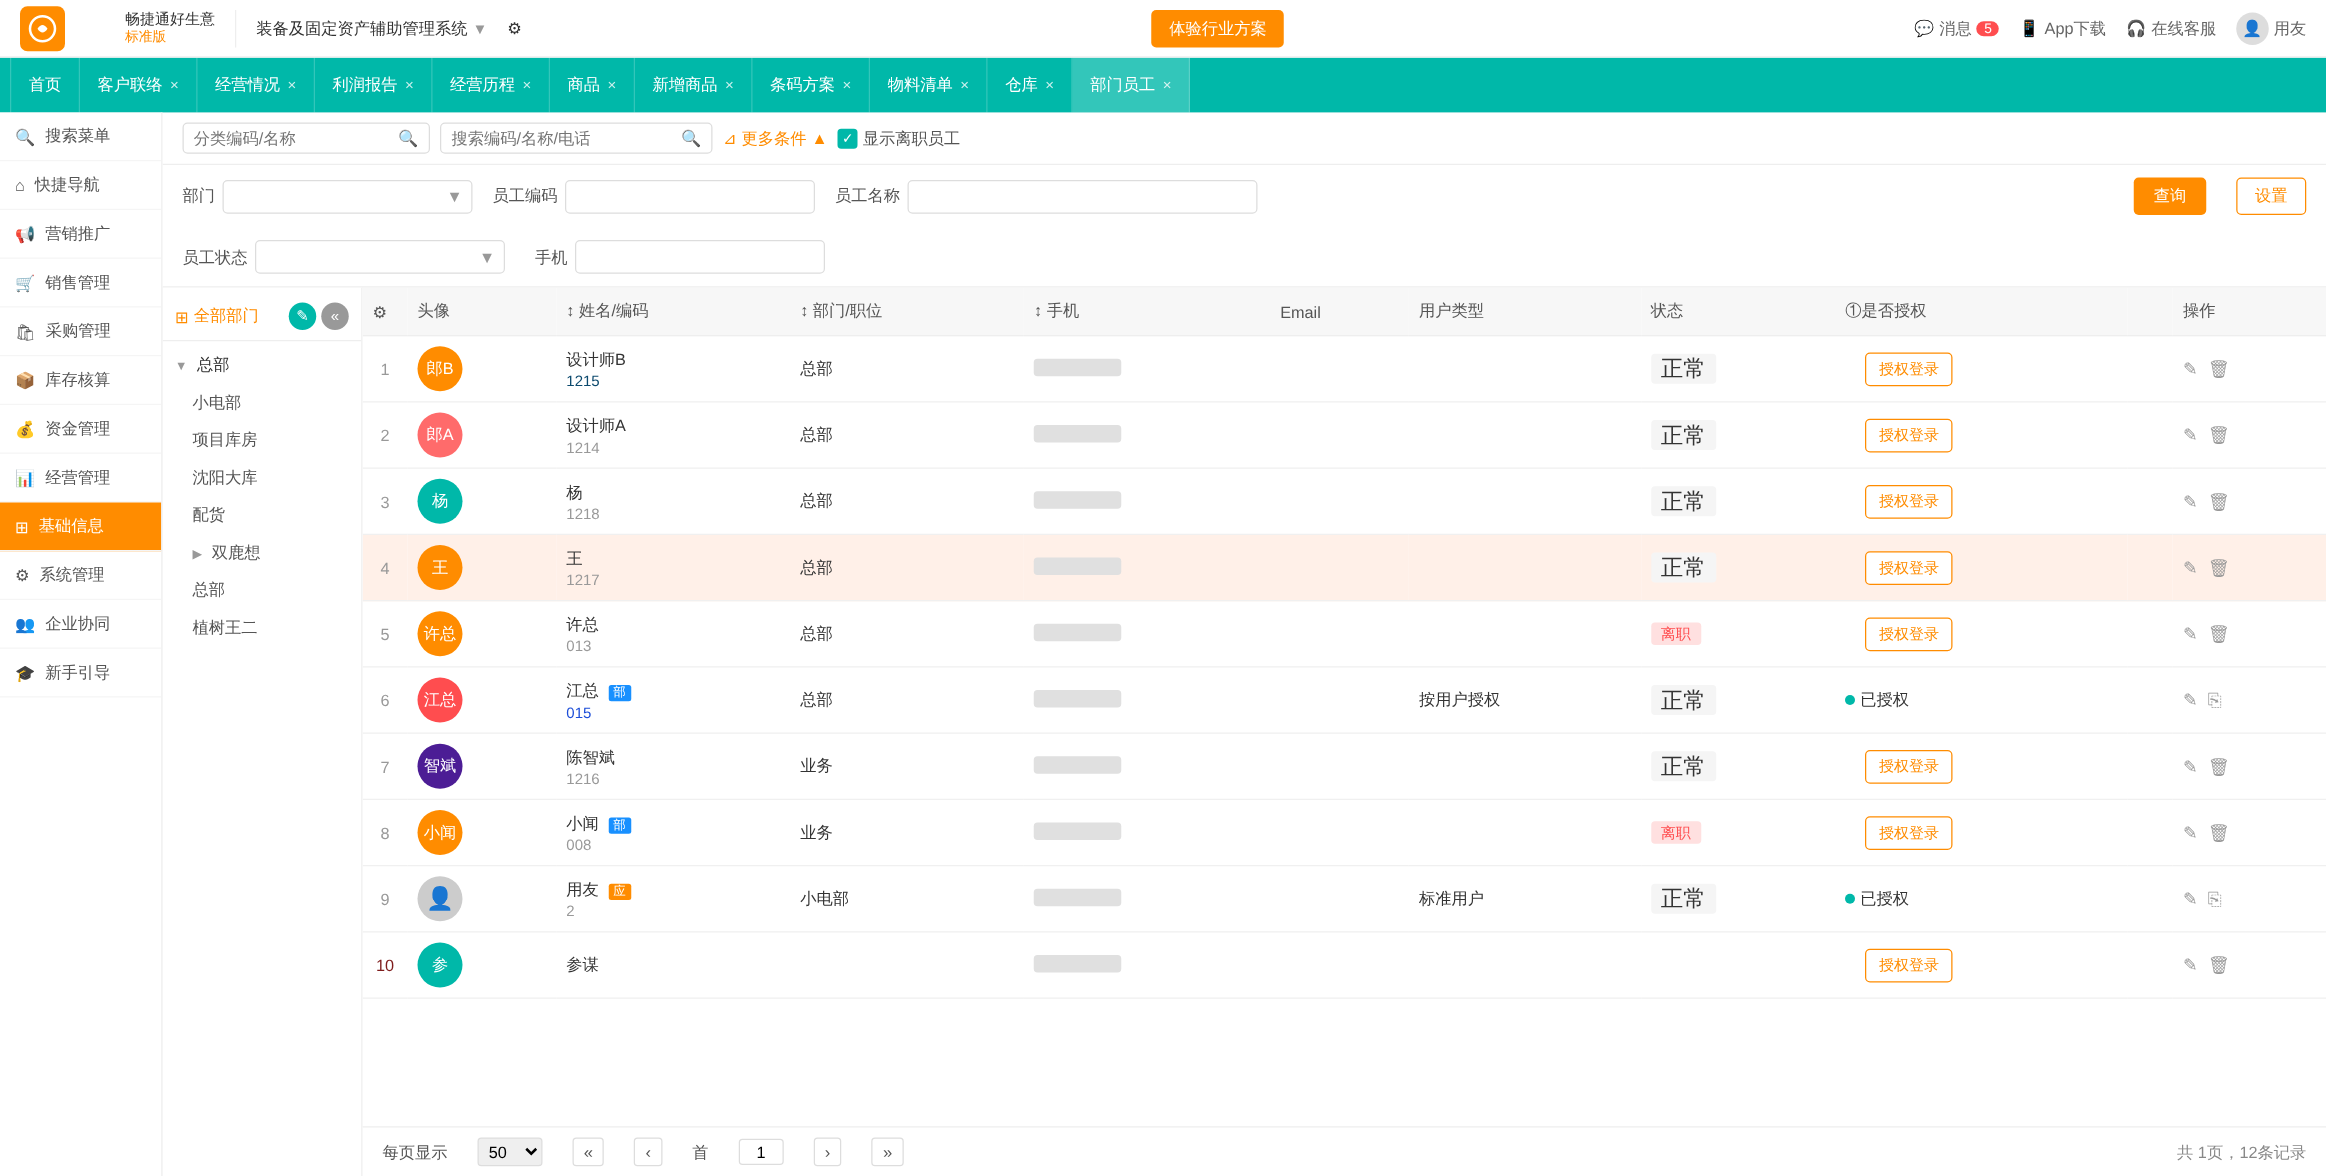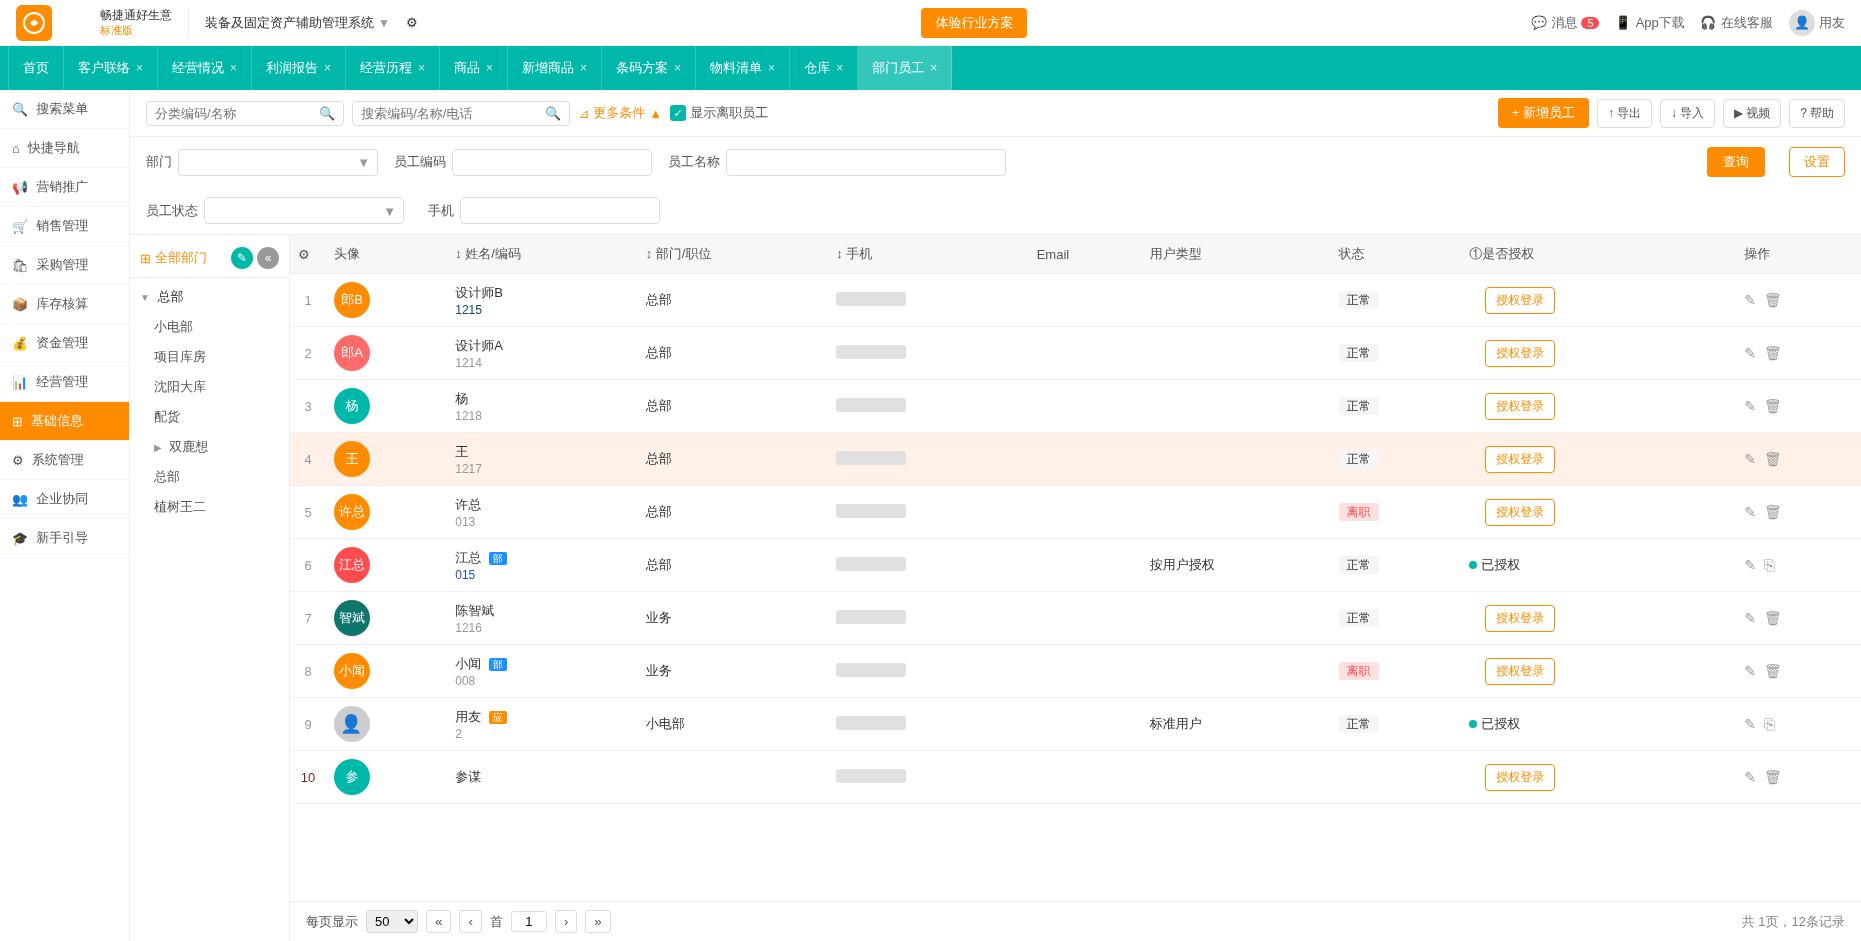--- a/index.html
+++ b/index.html
@@ -116,35 +116,35 @@
     .table-container { flex: 1; overflow-y: auto; background: #fff; }
     table { width: 100%; border-collapse: collapse; font-size: 13px; }
     thead tr { background: #f7f7f7; }
     th { padding: 10px 8px; text-align: left; color: #555; font-weight: 500; border-bottom: 1px solid #eee; white-space: nowrap; }
     td { padding: 8px; border-bottom: 1px solid #f0f0f0; vertical-align: middle; color: #333; }
     tr.highlighted { background: #fff0e8; }
     .avatar-circle {
       width: 36px; height: 36px; border-radius: 50%; display: flex; align-items: center;
       justify-content: center; color: #fff; font-size: 13px; font-weight: 500;
     }
-    .status-normal { background: #f5f5f5; color: #333; padding: 2px 8px; border-radius: 3px; font-size: 12px; }
+    .status-normal { background: #f5f5f5; color: #333; padding: 2px 8px; border-radius: 3px; font-size: 18px; }
     .status-resigned { background: #ffe0e0; color: #ff4d4f; padding: 2px 8px; border-radius: 3px; font-size: 12px; }
     .btn-authorize { background: #fff; border: 1px solid #ff8c00; color: #ff8c00; padding: 4px 10px; border-radius: 4px; cursor: pointer; font-size: 12px; margin-left: 16px; }
     .authorized-dot { display: flex; align-items: center; gap: 4px; }
     .dot { width: 8px; height: 8px; border-radius: 50%; background: #00b8a9; display: inline-block; }
     .phone-blur { background: #e0e0e0; border-radius: 3px; height: 14px; width: 70px; display: inline-block; }
     .action-icons { display: flex; gap: 8px; align-items: center; }
     .action-icon { cursor: pointer; color: #999; font-size: 14px; }
     .tag-blue { background: #1890ff; color: #fff; font-size: 10px; padding: 1px 4px; border-radius: 2px; margin-left: 4px; }
     .tag-orange { background: #ff8c00; color: #fff; font-size: 10px; padding: 1px 4px; border-radius: 2px; margin-left: 4px; }
 
     
     .pagination {
       background: #fff; border-top: 1px solid #eee; padding: 8px 16px;
-      display: flex; align-items: center; gap: 8px; font-size: 13px; color: #555;
+      display: flex; align-items: center; gap: 24px; font-size: 13px; color: #555;
     }
     .pagination-btn { border: 1px solid #ddd; background: #fff; padding: 3px 8px; border-radius: 3px; cursor: pointer; color: #555; }
     .pagination-btn:disabled { color: #ccc; cursor: not-allowed; }
     .page-input { border: 1px solid #ddd; border-radius: 3px; padding: 2px 6px; width: 36px; text-align: center; font-size: 13px; }
     .pagination-right { margin-left: auto; color: #888; }
   </style>
 </head>
 <body>
 
 <div class="top-bar">
@@ -268,35 +268,20 @@
       </div>
       <div class="filter-btn">
         <span>⊿</span>
         <span>更多条件</span>
         <span>▲</span>
       </div>
       <div class="show-resigned">
         <div class="checkbox-icon">✓</div>
         <span>显示离职员工</span>
       </div>
-      <div class="toolbar-right">
-        <button class="btn-add">+ 新增员工</button>
-        <button class="btn-outline">
-          <span>↑</span> 导出
-        </button>
-        <button class="btn-outline">
-          <span>↓</span> 导入
-        </button>
-        <button class="btn-outline">
-          <span>▶</span> 视频
-        </button>
-        <button class="btn-outline">
-          <span>?</span> 帮助
-        </button>
-      </div>
     </div>
 
     <div class="filter-row">
       <div class="filter-item">
         <label class="filter-label">部门</label>
         <div class="select-wrapper">
           <select class="filter-select">
             <option></option>
           </select>
           <span class="select-arrow">▼</span>
@@ -506,21 +491,21 @@
                   <div class="action-icons">
                     <span class="action-icon">✎</span>
                     <span class="action-icon">⎘</span>
                   </div>
                 </td>
               </tr>
 
               <tr>
                 <td style="text-align:center;color:#999">7</td>
                 <td>
-                    <div class="avatar-circle" style="background:#0f766e">智斌</div>
+                    <div class="avatar-circle" style="background:#4c1d95">智斌</div>
                   </td>
                 <td>陈智斌<br><span style="color:#999;font-size:12px">1216</span></td>
                 <td>业务</td>
                 <td><span class="phone-blur"></span></td>
                 <td></td>
                 <td></td>
                 <td><span class="status-normal">正常</span></td>
                 <td><button class="btn-authorize">授权登录</button></td>
                 <td></td>
                 <td>

